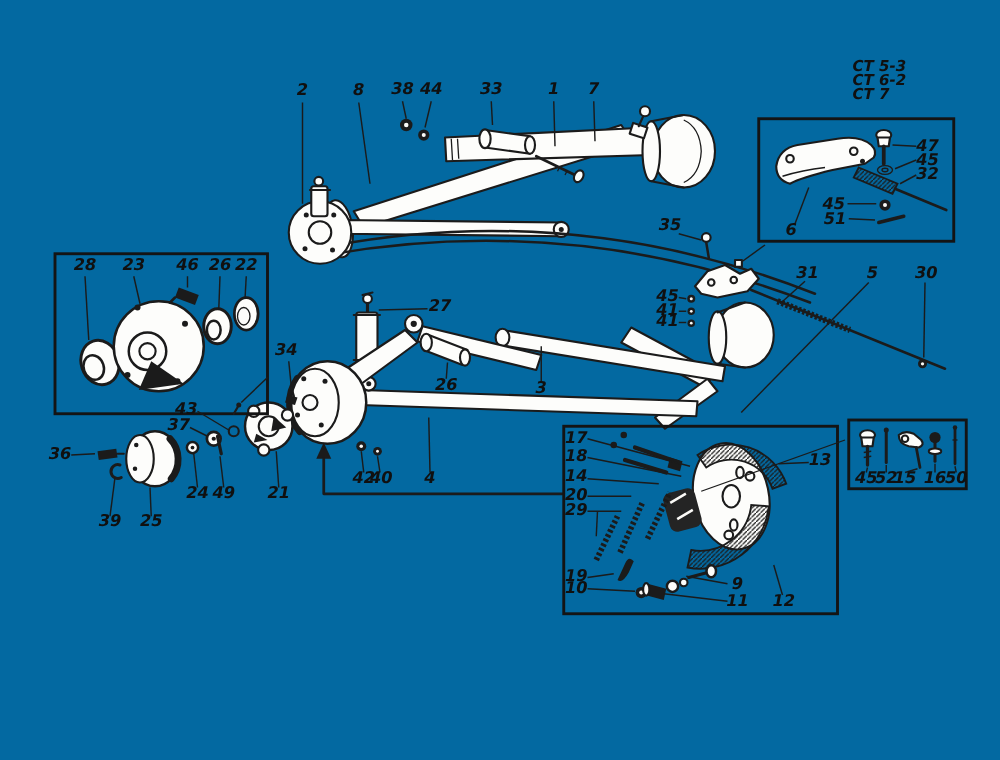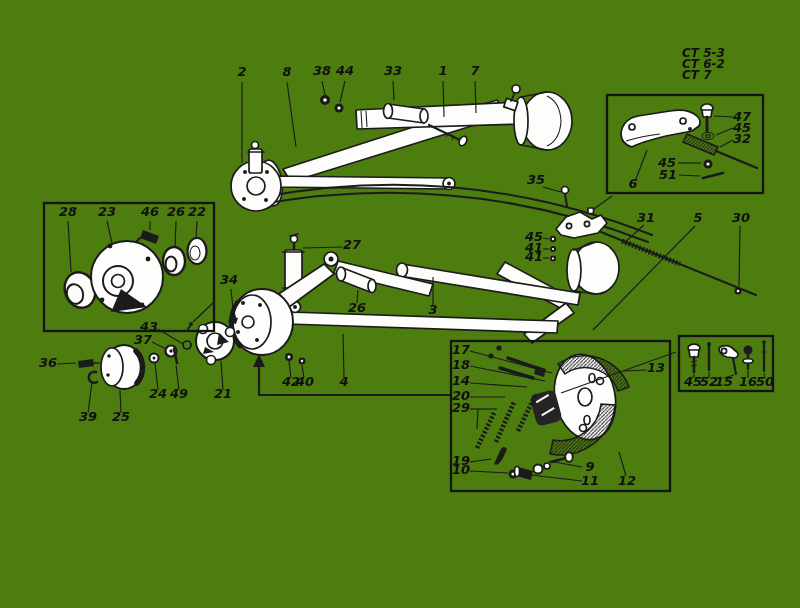--- a/index.html
+++ b/index.html
@@ -1,16 +1,16 @@
 <!DOCTYPE html>
 <html><head>
 <meta charset="utf-8">
 <style>
   html,body{margin:0;padding:0;background:#e8e8e8;}
-  .page{position:relative;width:800px;height:608px;background:#4d7c0f;overflow:hidden;
+  .page{position:relative;width:800px;height:608px;background:#0369a1;overflow:hidden;
         font-family:"DejaVu Sans",sans-serif;}
   svg{position:absolute;left:0;top:0;}
   .ln{fill:none;stroke:#1b1b1b;stroke-width:1.7;stroke-linecap:round;stroke-linejoin:round;}
   .fw{fill:#fdfdfb;stroke:#1b1b1b;stroke-width:1.7;stroke-linejoin:round;}
   .fd{fill:#1b1b1b;stroke:none;}
   .thin{fill:none;stroke:#1b1b1b;stroke-width:1.05;}
   .box{fill:none;stroke:#141414;stroke-width:2.3;}
   .leader{fill:none;stroke:#1b1b1b;stroke-width:1.15;}
   .callout{font:italic 700 13px "DejaVu Sans",sans-serif;fill:#101010;text-anchor:middle;}
   .ct{font:italic 700 12px "DejaVu Sans",sans-serif;fill:#101010;}

